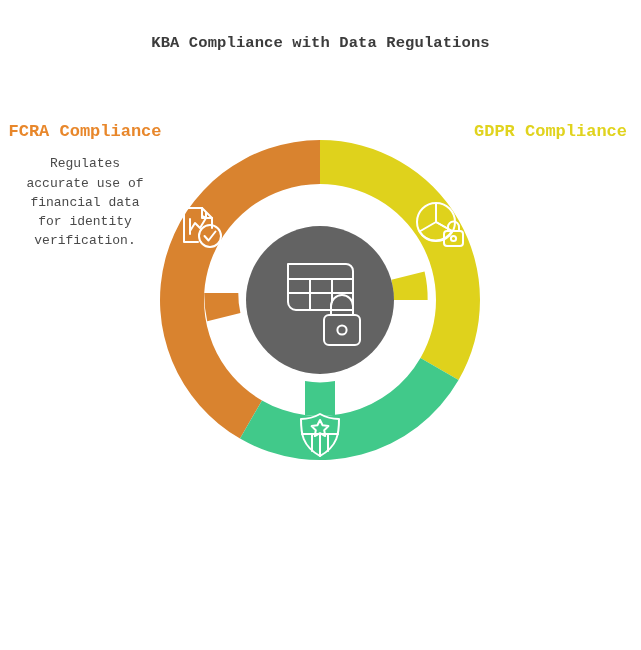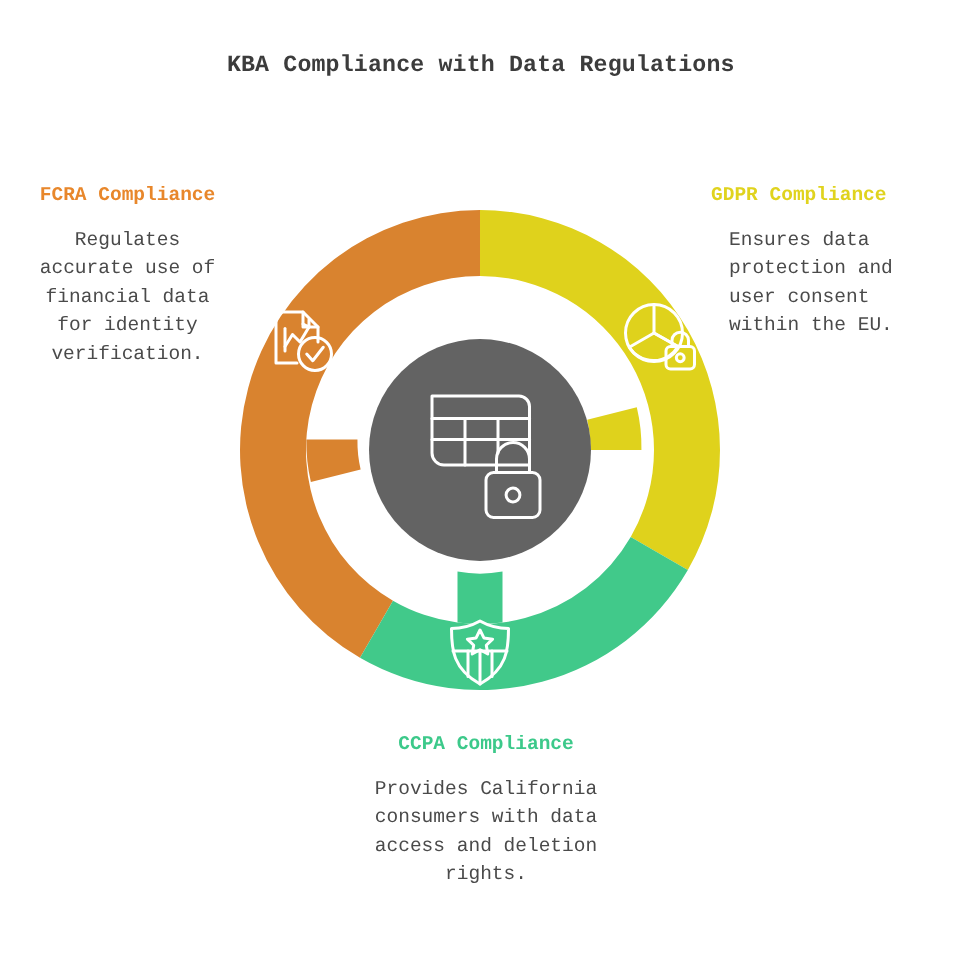--- a/index.html
+++ b/index.html
@@ -48,21 +48,21 @@
     width: 320px;
     height: 320px;
     overflow: visible;
   }
 
   
   .block {
     position: absolute;
   }
   .block-heading {
-    font-size: 13px;
+    font-size: 17px;
     font-weight: bold;
     line-height: 1.2;
     margin: 0 0 9px 0;
   }
   .block-body {
     font-size: 13px;
     line-height: 1.47;
     color: #4a4a4a;
     margin: 12px;
   }
@@ -192,21 +192,16 @@
     </svg>
   </div>
 
   <div class="block" id="block-fcra">
     <p class="block-heading" style="color:#E8872B">FCRA Compliance</p>
     <p class="block-body">Regulates accurate use of financial data for identity verification.</p>
   </div>
 
   <div class="block" id="block-gdpr">
     <p class="block-heading" style="color:#E0D31E">GDPR Compliance</p>
-    <p class="block-body">Ensures data protection and user consent within the EU.</p>
   </div>
 
-  <div class="block" id="block-ccpa">
-    <p class="block-heading" style="color:#3CC98A">CCPA Compliance</p>
-    <p class="block-body">Provides California consumers with data access and deletion rights.</p>
-  </div>
 
 </div>
 
 </body></html>

